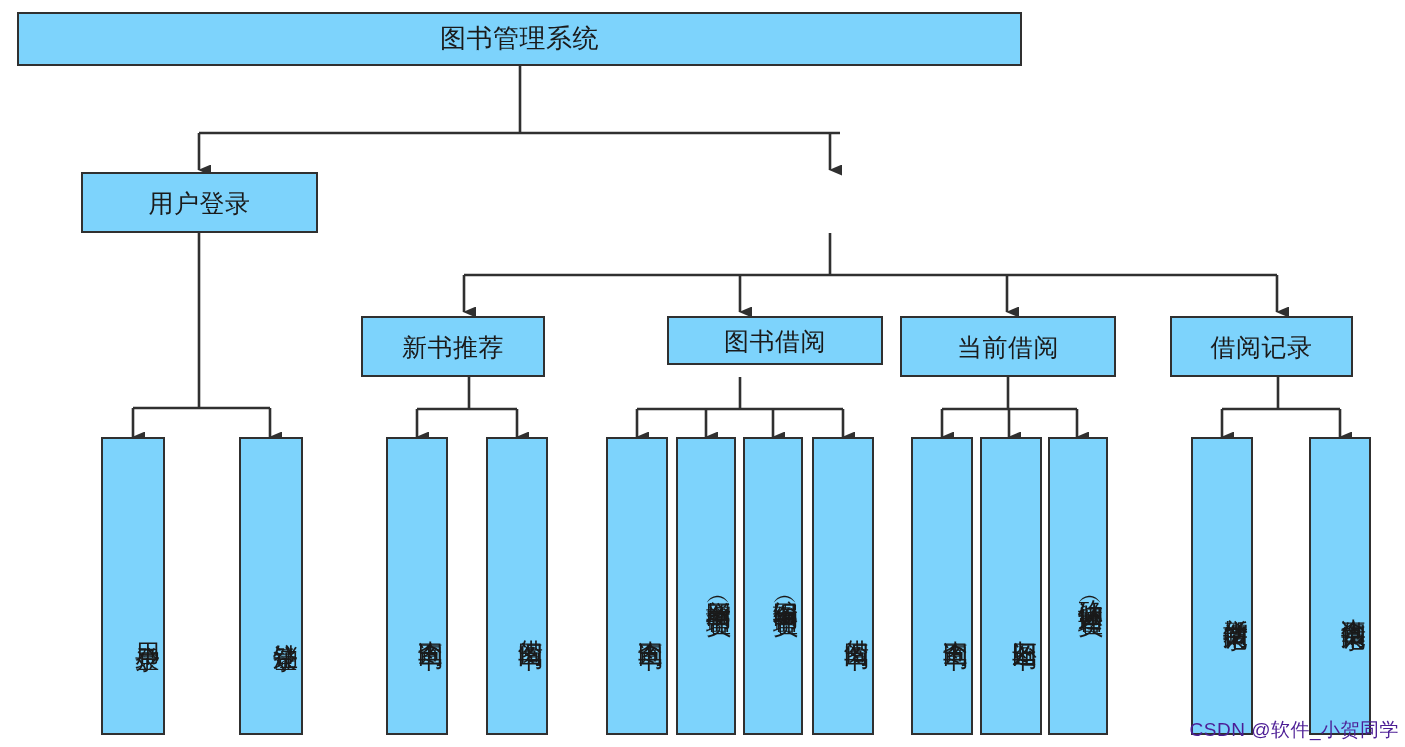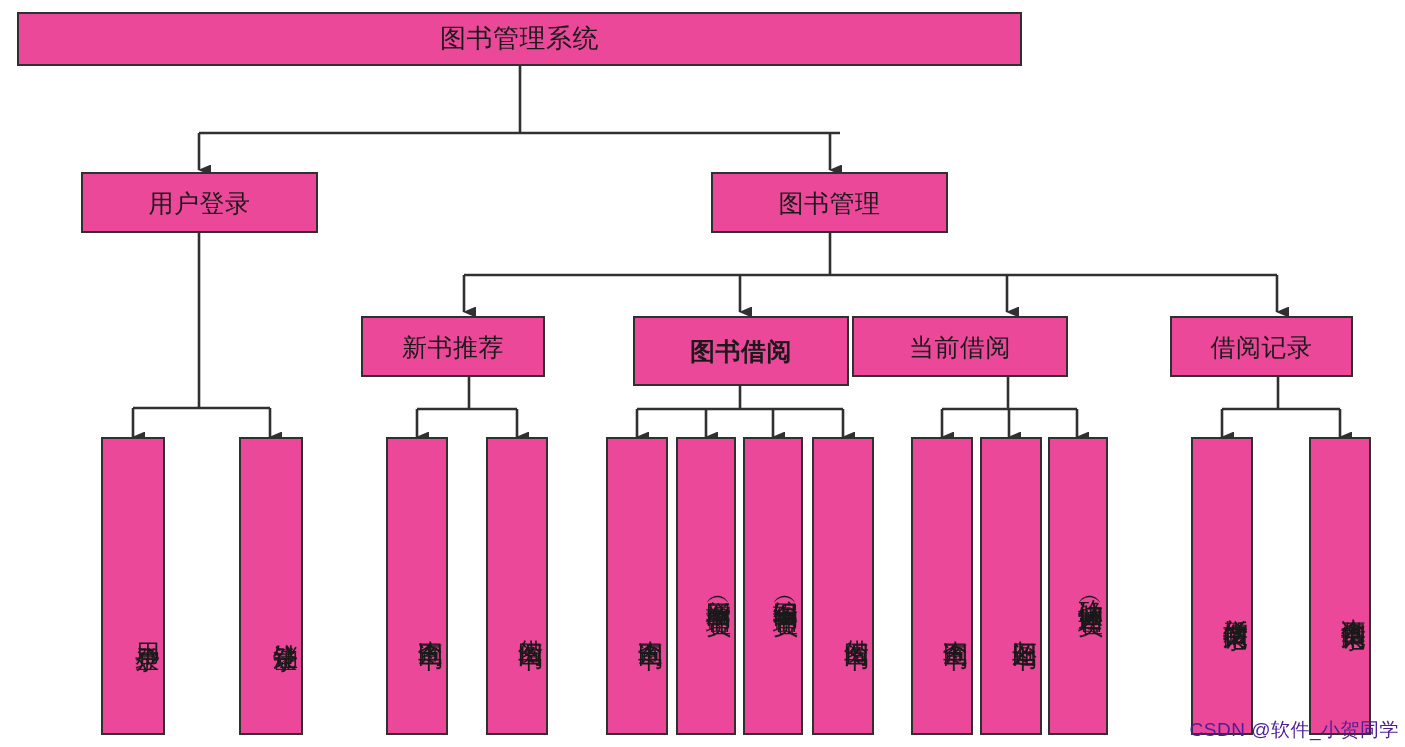--- a/index.html
+++ b/index.html
@@ -22,21 +22,21 @@
     left: 0;
     top: 0;
     width: 1405px;
     height: 747px;
     pointer-events: none;
   }
   .node {
     position: absolute;
     box-sizing: border-box;
     border: 2.5px solid #303030;
-    background: #ec4899;
+    background: #7dd3fc;
     display: flex;
     align-items: center;
     justify-content: center;
     color: #1a1a1a;
   }
   .node.horiz {
     font-size: 25px;
     letter-spacing: 0.5px;
     line-height: 1.2;
   }
@@ -126,31 +126,28 @@
     </g>
   </svg>
 
   <div class="node horiz root" style="left:17px; top:12px; width:1005px; height:54px;">
     <span>图书管理系统</span>
   </div>
 
   <div class="node horiz" style="left:81px; top:172px; width:237px; height:61px;">
     <span>用户登录</span>
   </div>
-  <div class="node horiz" style="left:711px; top:172px; width:237px; height:61px;">
-    <span>图书管理</span>
-  </div>
 
   <div class="node horiz" style="left:361px; top:316px; width:184px; height:61px;">
     <span>新书推荐</span>
   </div>
-  <div class="node horiz" style="left:633px; top:316px; width:216px; height:70px;font-weight:bold;">
+  <div class="node horiz" style="left:667px; top:316px; width:216px; height:49px;">
     <span>图书借阅</span>
   </div>
-  <div class="node horiz" style="left:852px; top:316px; width:216px; height:61px;">
+  <div class="node horiz" style="left:900px; top:316px; width:216px; height:61px;">
     <span>当前借阅</span>
   </div>
   <div class="node horiz" style="left:1170px; top:316px; width:183px; height:61px;">
     <span>借阅记录</span>
   </div>
 
   <div class="node vert" style="left:101px; top:437px; width:64px; height:298px; padding-top:82px;">
     <span class="vtext">用户登录</span>
   </div>
   <div class="node vert" style="left:239px; top:437px; width:64px; height:298px; padding-top:82px;">

